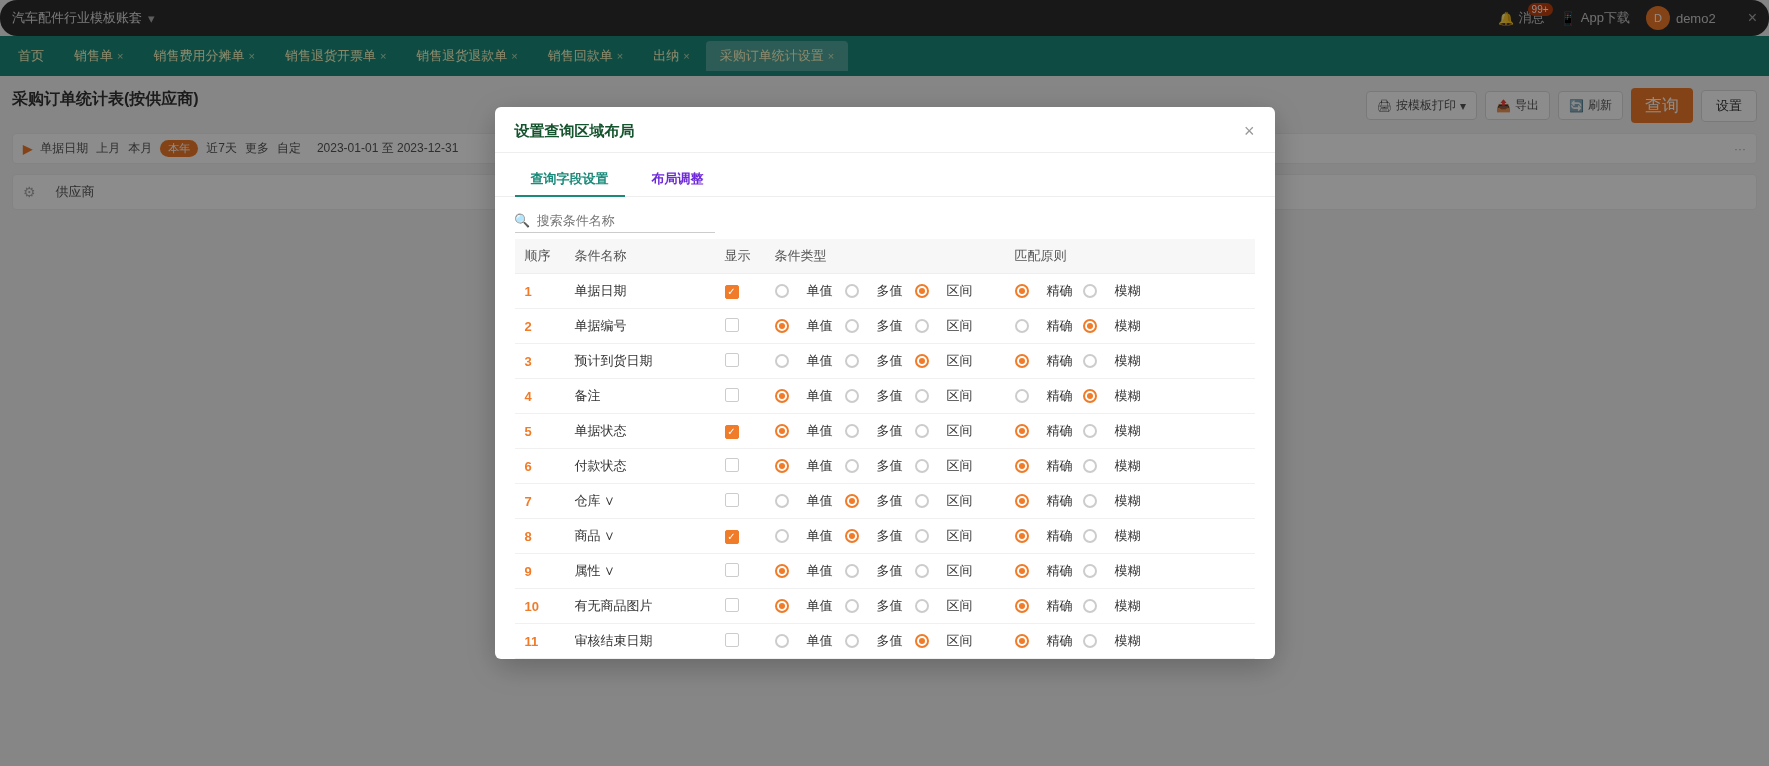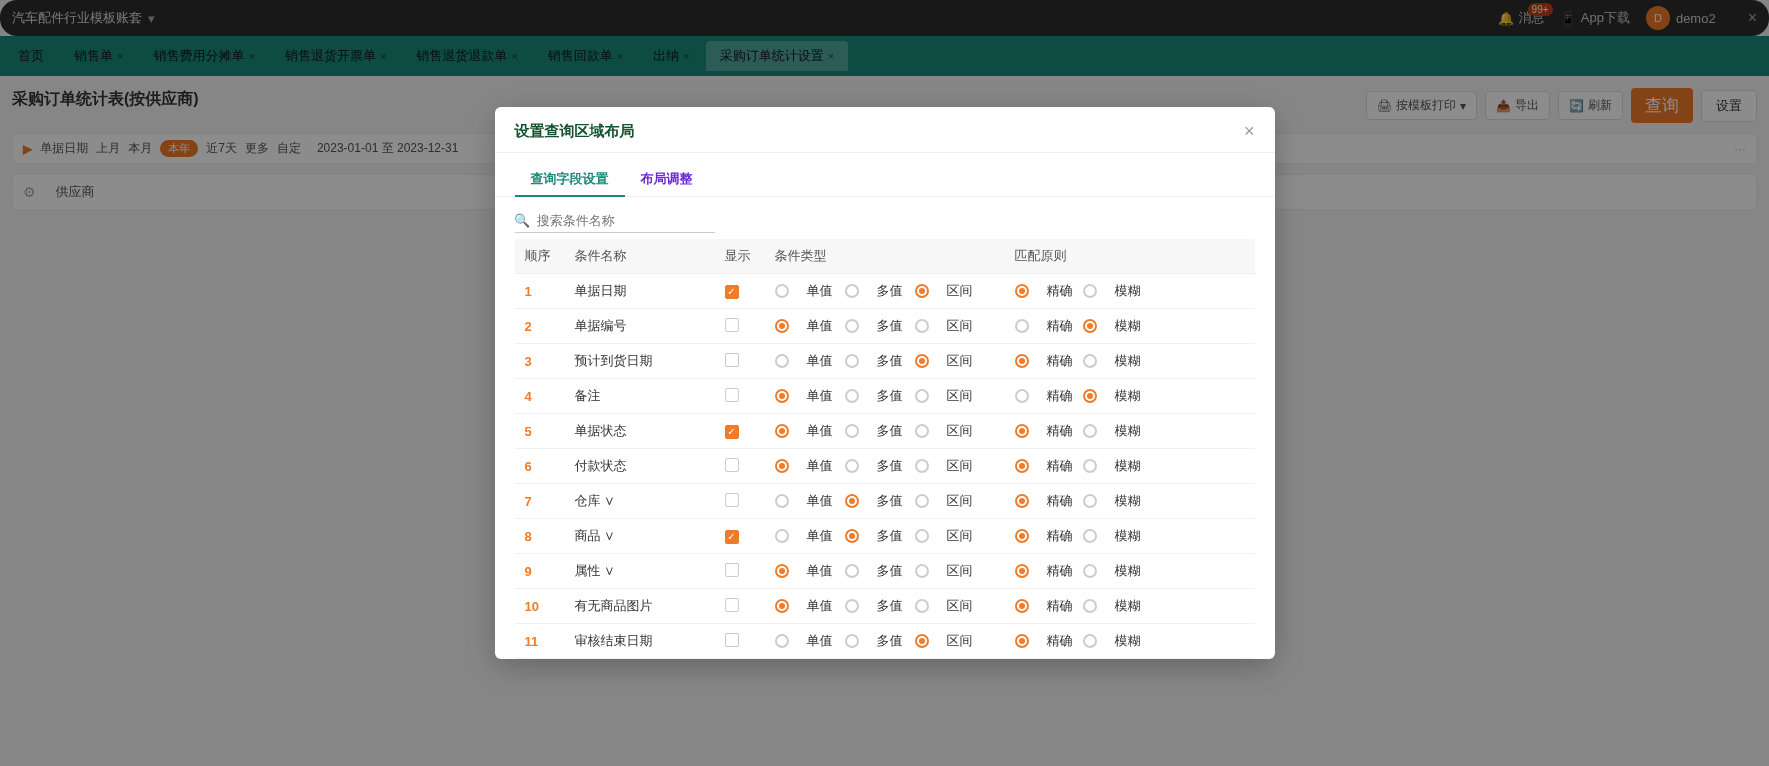--- a/index.html
+++ b/index.html
@@ -26,21 +26,21 @@
     .tab-bar {
       background: #1a8a7a;
       height: 40px;
       display: flex;
       align-items: center;
       padding: 0 4px;
       gap: 2px;
     }
     .tab-item {
       padding: 6px 14px;
-      color: #0f172a;
+      color: #fef9c3;
       font-size: 13px;
       cursor: pointer;
       border-radius: 4px 4px 0 0;
       display: flex;
       align-items: center;
       gap: 4px;
     }
     .tab-item.active { background: rgba(255,255,255,0.25); }
     .tab-close { font-size: 11px; opacity: 0.7; }
 
@@ -133,21 +133,21 @@
       align-items: center;
       justify-content: space-between;
       padding: 14px 20px 10px;
       border-bottom: 1px solid #eee;
     }
     .modal-title { font-size: 15px; font-weight: bold; color: #14532d; }
     .modal-close { cursor: pointer; color: #999; font-size: 18px; }
 
     .modal-tabs {
       display: flex;
-      gap: 0;
+      gap: 11px;
       padding: 10px 20px 0;
       border-bottom: 1px solid #eee;
     }
     .modal-tab {
       padding: 7px 16px;
       cursor: pointer;
       font-size: 13px;
       color: #6d28d9;
       border-bottom: 2px solid transparent;
       margin-bottom: -1px;

